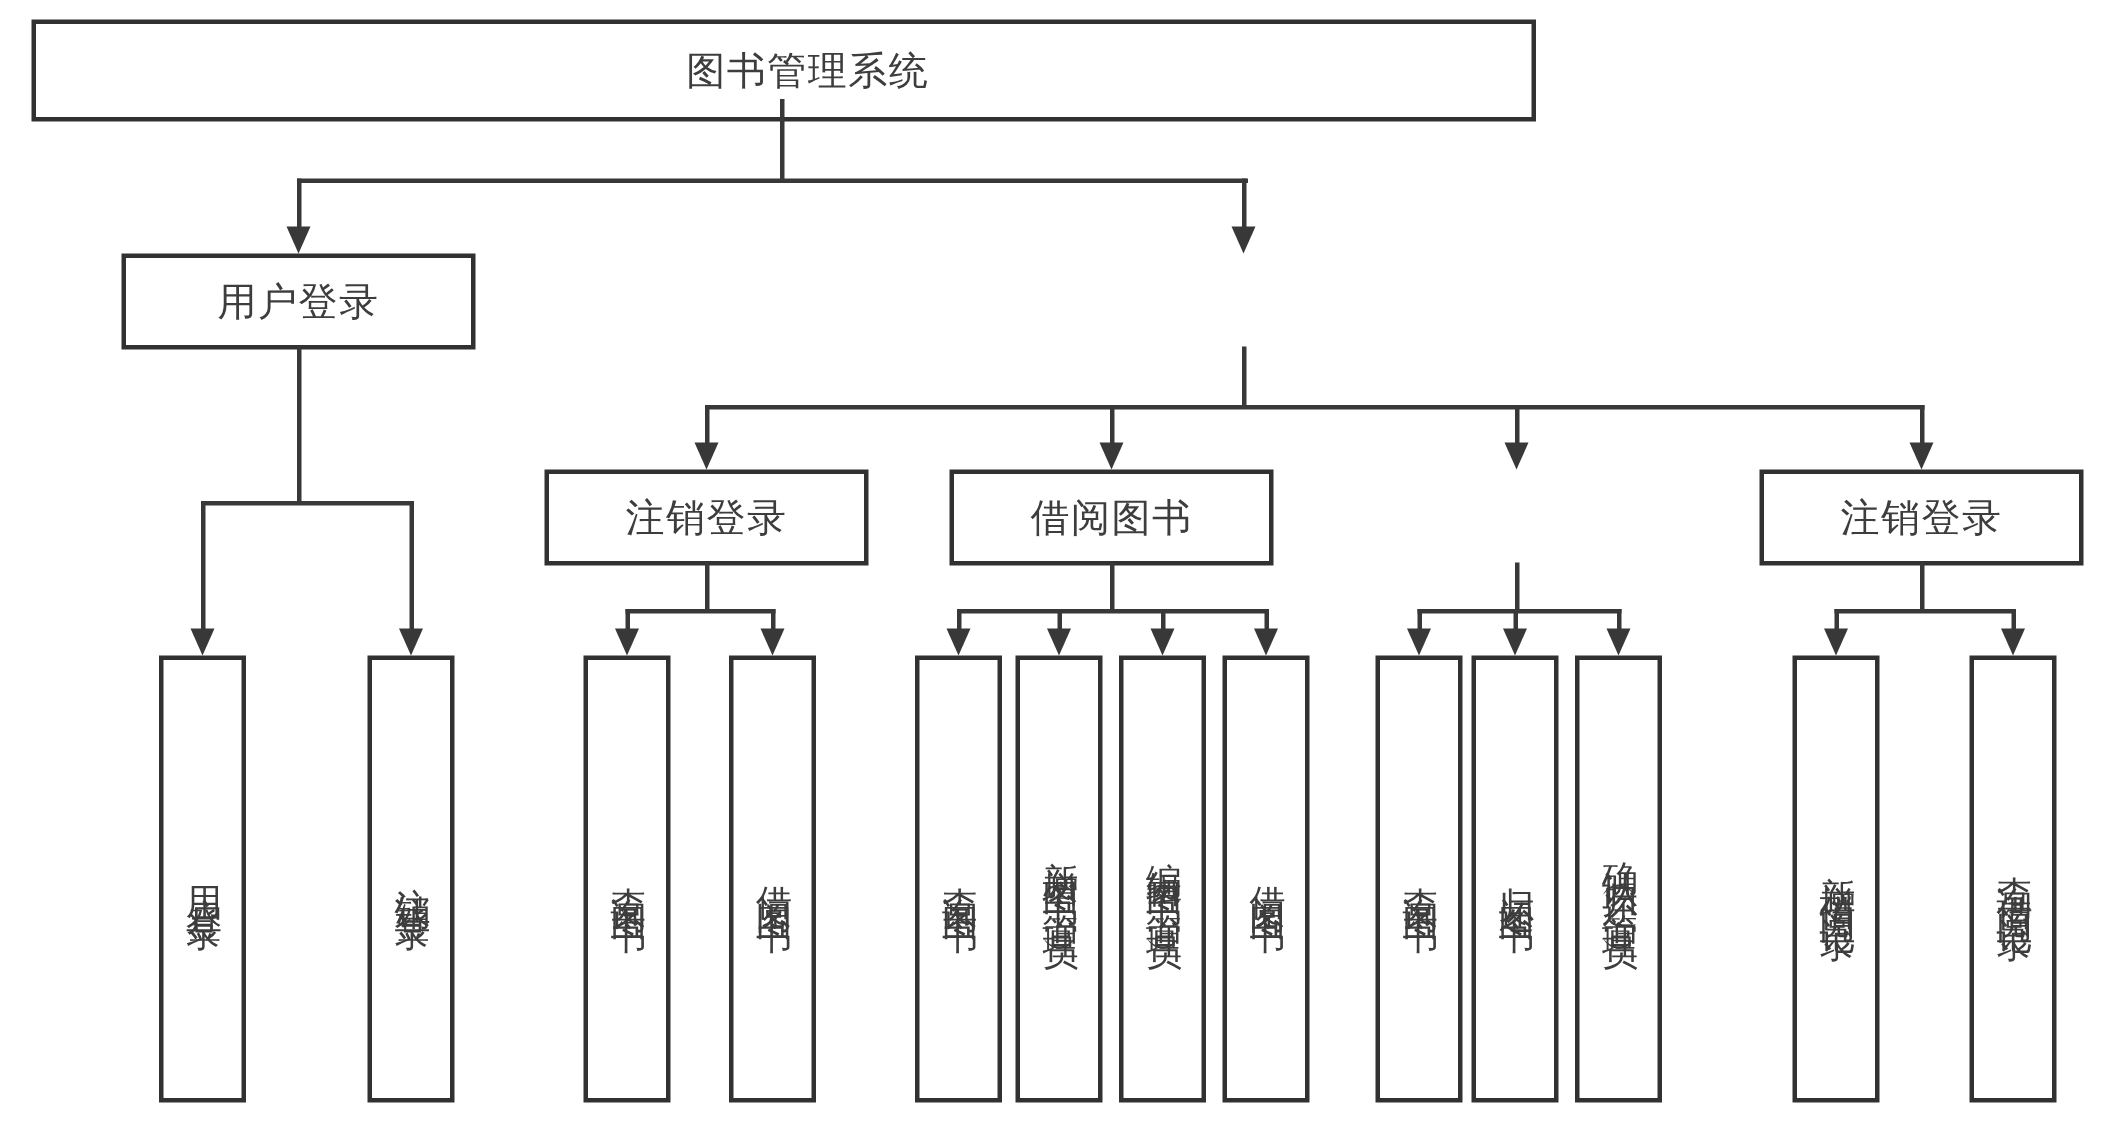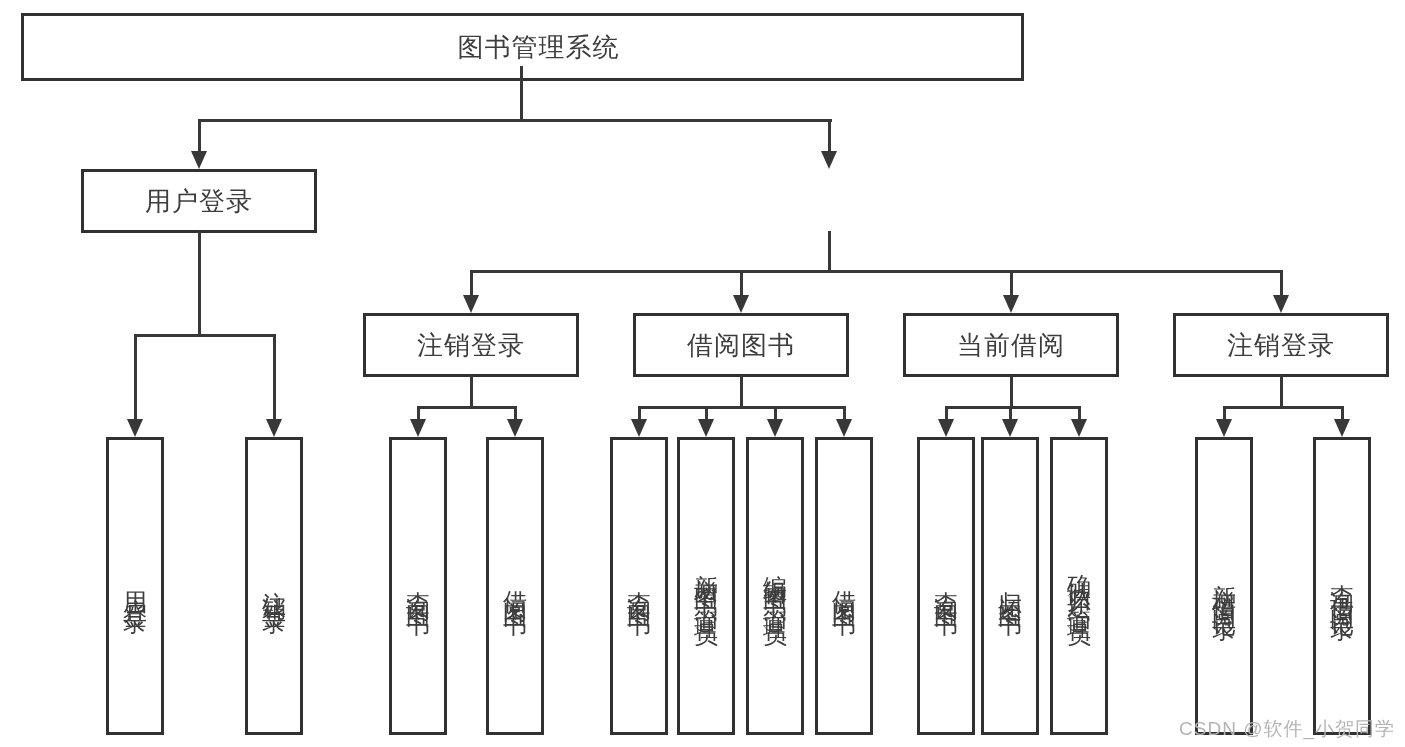--- a/index.html
+++ b/index.html
@@ -49,23 +49,20 @@
 
   <div class="node l2" style="left:81px">
     <span>用户登录</span>
   </div>
 
   <div class="node l3" style="left:363px">
     <span>注销登录</span>
   </div>
   <div class="node l3" style="left:633px">
     <span>借阅图书</span>
-  </div>
-  <div class="node l3" style="left:903px">
-    <span>当前借阅</span>
   </div>
   <div class="node l3" style="left:1173px">
     <span>注销登录</span>
   </div>
 
   <div class="node leaf" style="left:106px">
     <span class="vtext">用户登录</span>
   </div>
   <div class="node leaf" style="left:245px">
     <span class="vtext">注销登录</span>
@@ -160,15 +157,14 @@
   <div class="vl" style="left:1078px;top:406px;height:16px"></div>
   <div class="ah" style="left:1071px;top:419px"></div>
 
   <div class="vl" style="left:1280px;top:375px;height:33px"></div>
   <div class="hl" style="left:1223px;top:406px;width:121px"></div>
   <div class="vl" style="left:1223px;top:406px;height:16px"></div>
   <div class="ah" style="left:1216px;top:419px"></div>
   <div class="vl" style="left:1341px;top:406px;height:16px"></div>
   <div class="ah" style="left:1334px;top:419px"></div>
 
-  <div class="wm">CSDN @软件_小贺同学</div>
 
 </div>
 
 </body></html>

